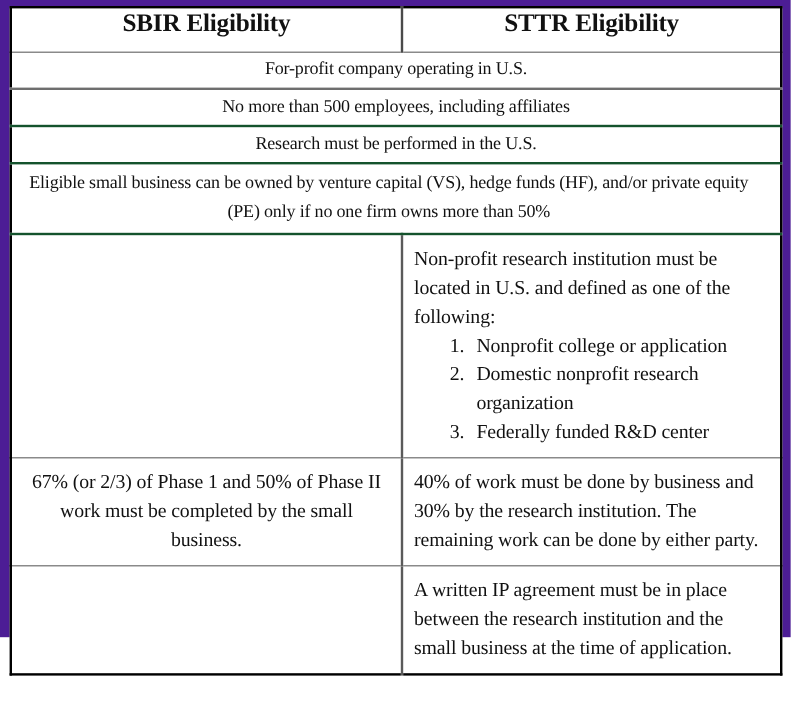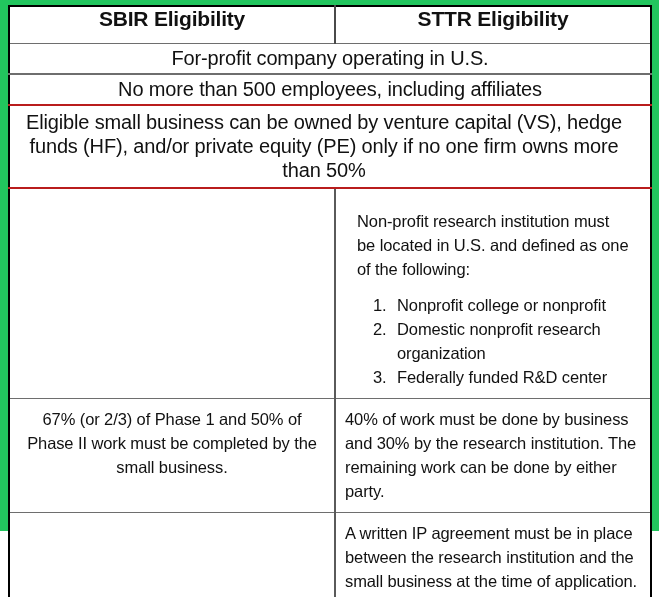--- a/index.html
+++ b/index.html
@@ -12,22 +12,23 @@
   }
   body {
     font-family: "Liberation Sans", sans-serif;
     color: #111111;
   }
 
   .page {
     position: relative;
     width: 659px;
     height: 531px;
-    background: #22c55e;
+    background: #4c1d95;
     box-sizing: border-box;
+    font-family: Liberation Serif, serif;
   }
 
   table.elig {
     position: absolute;
     left: 8px;
     top: 5px;
     width: 642px;
     border-collapse: collapse;
     table-layout: fixed;
     background: #ffffff;
@@ -71,28 +72,28 @@
   
   .merged td {
     text-align: center;
     vertical-align: middle;
     border-left: none;
     border-right: none;
     border-top: none;
     border-bottom: 2px solid #6e6e6e;
   }
   .merged .mtxt {
-    font-size: 20px;
+    font-size: 15px;
     line-height: 22px;
     display: block;
     padding: 3px 6px 4px 6px;
     letter-spacing: -0.15px;
   }
   .merged.thin-b td { border-bottom: 2px solid #6e6e6e; }
-  .merged.black-b td { border-bottom: 2px solid #b91c1c; }
+  .merged.black-b td { border-bottom: 2px solid #14532d; }
 
   
   .merged.two .mtxt {
     padding: 4px 20px 5px 8px;
     line-height: 24px;
   }
 
   
   .body-row td {
     border-top: none;
@@ -104,21 +105,21 @@
   .body-row td.left  { border-right: 2px solid #5a5a5a; text-align: center; }
   .body-row.last td  { border-bottom: none; }
 
   .cell {
     font-size: 16.5px;
     line-height: 24px;
     letter-spacing: -0.1px;
     padding: 8px 9px 9px 9px;
     display: block;
   }
-  .cell p { margin: 12px; }
+  .cell p { margin: 0; }
 
   ol.numlist {
     margin: 0;
     padding-left: 46px;
     list-style-position: outside;
   }
   ol.numlist li {
     margin: 0;
     padding-left: 6px;
     line-height: 24px;
@@ -153,36 +154,41 @@
         </td>
       </tr>
 
 
       <tr class="merged black-b">
         <td colspan="2">
           <span class="mtxt">No more than 500 employees, including affiliates</span>
         </td>
       </tr>
 
+      <tr class="merged black-b">
+        <td colspan="2">
+          <span class="mtxt">Research must be performed in the U.S.</span>
+        </td>
+      </tr>
 
       <tr class="merged two black-b">
         <td colspan="2">
           <span class="mtxt">Eligible small business can be owned by venture capital (VS), hedge funds (HF), and/or private equity (PE) only if no one firm owns more than 50%</span>
         </td>
       </tr>
 
       <tr class="body-row">
         <td class="left">
           <span class="cell"></span>
         </td>
         <td class="right">
           <span class="cell">
             <p>Non-profit research institution must be located in U.S. and defined as one of the following:</p>
             <ol class="numlist">
-              <li>Nonprofit college or nonprofit</li>
+              <li>Nonprofit college or application</li>
               <li>Domestic nonprofit research organization</li>
               <li>Federally funded R&amp;D center</li>
             </ol>
           </span>
         </td>
       </tr>
 
       <tr class="body-row">
         <td class="left">
           <span class="cell">67% (or 2/3) of Phase 1 and 50% of Phase II work must be completed by the small business.</span>

